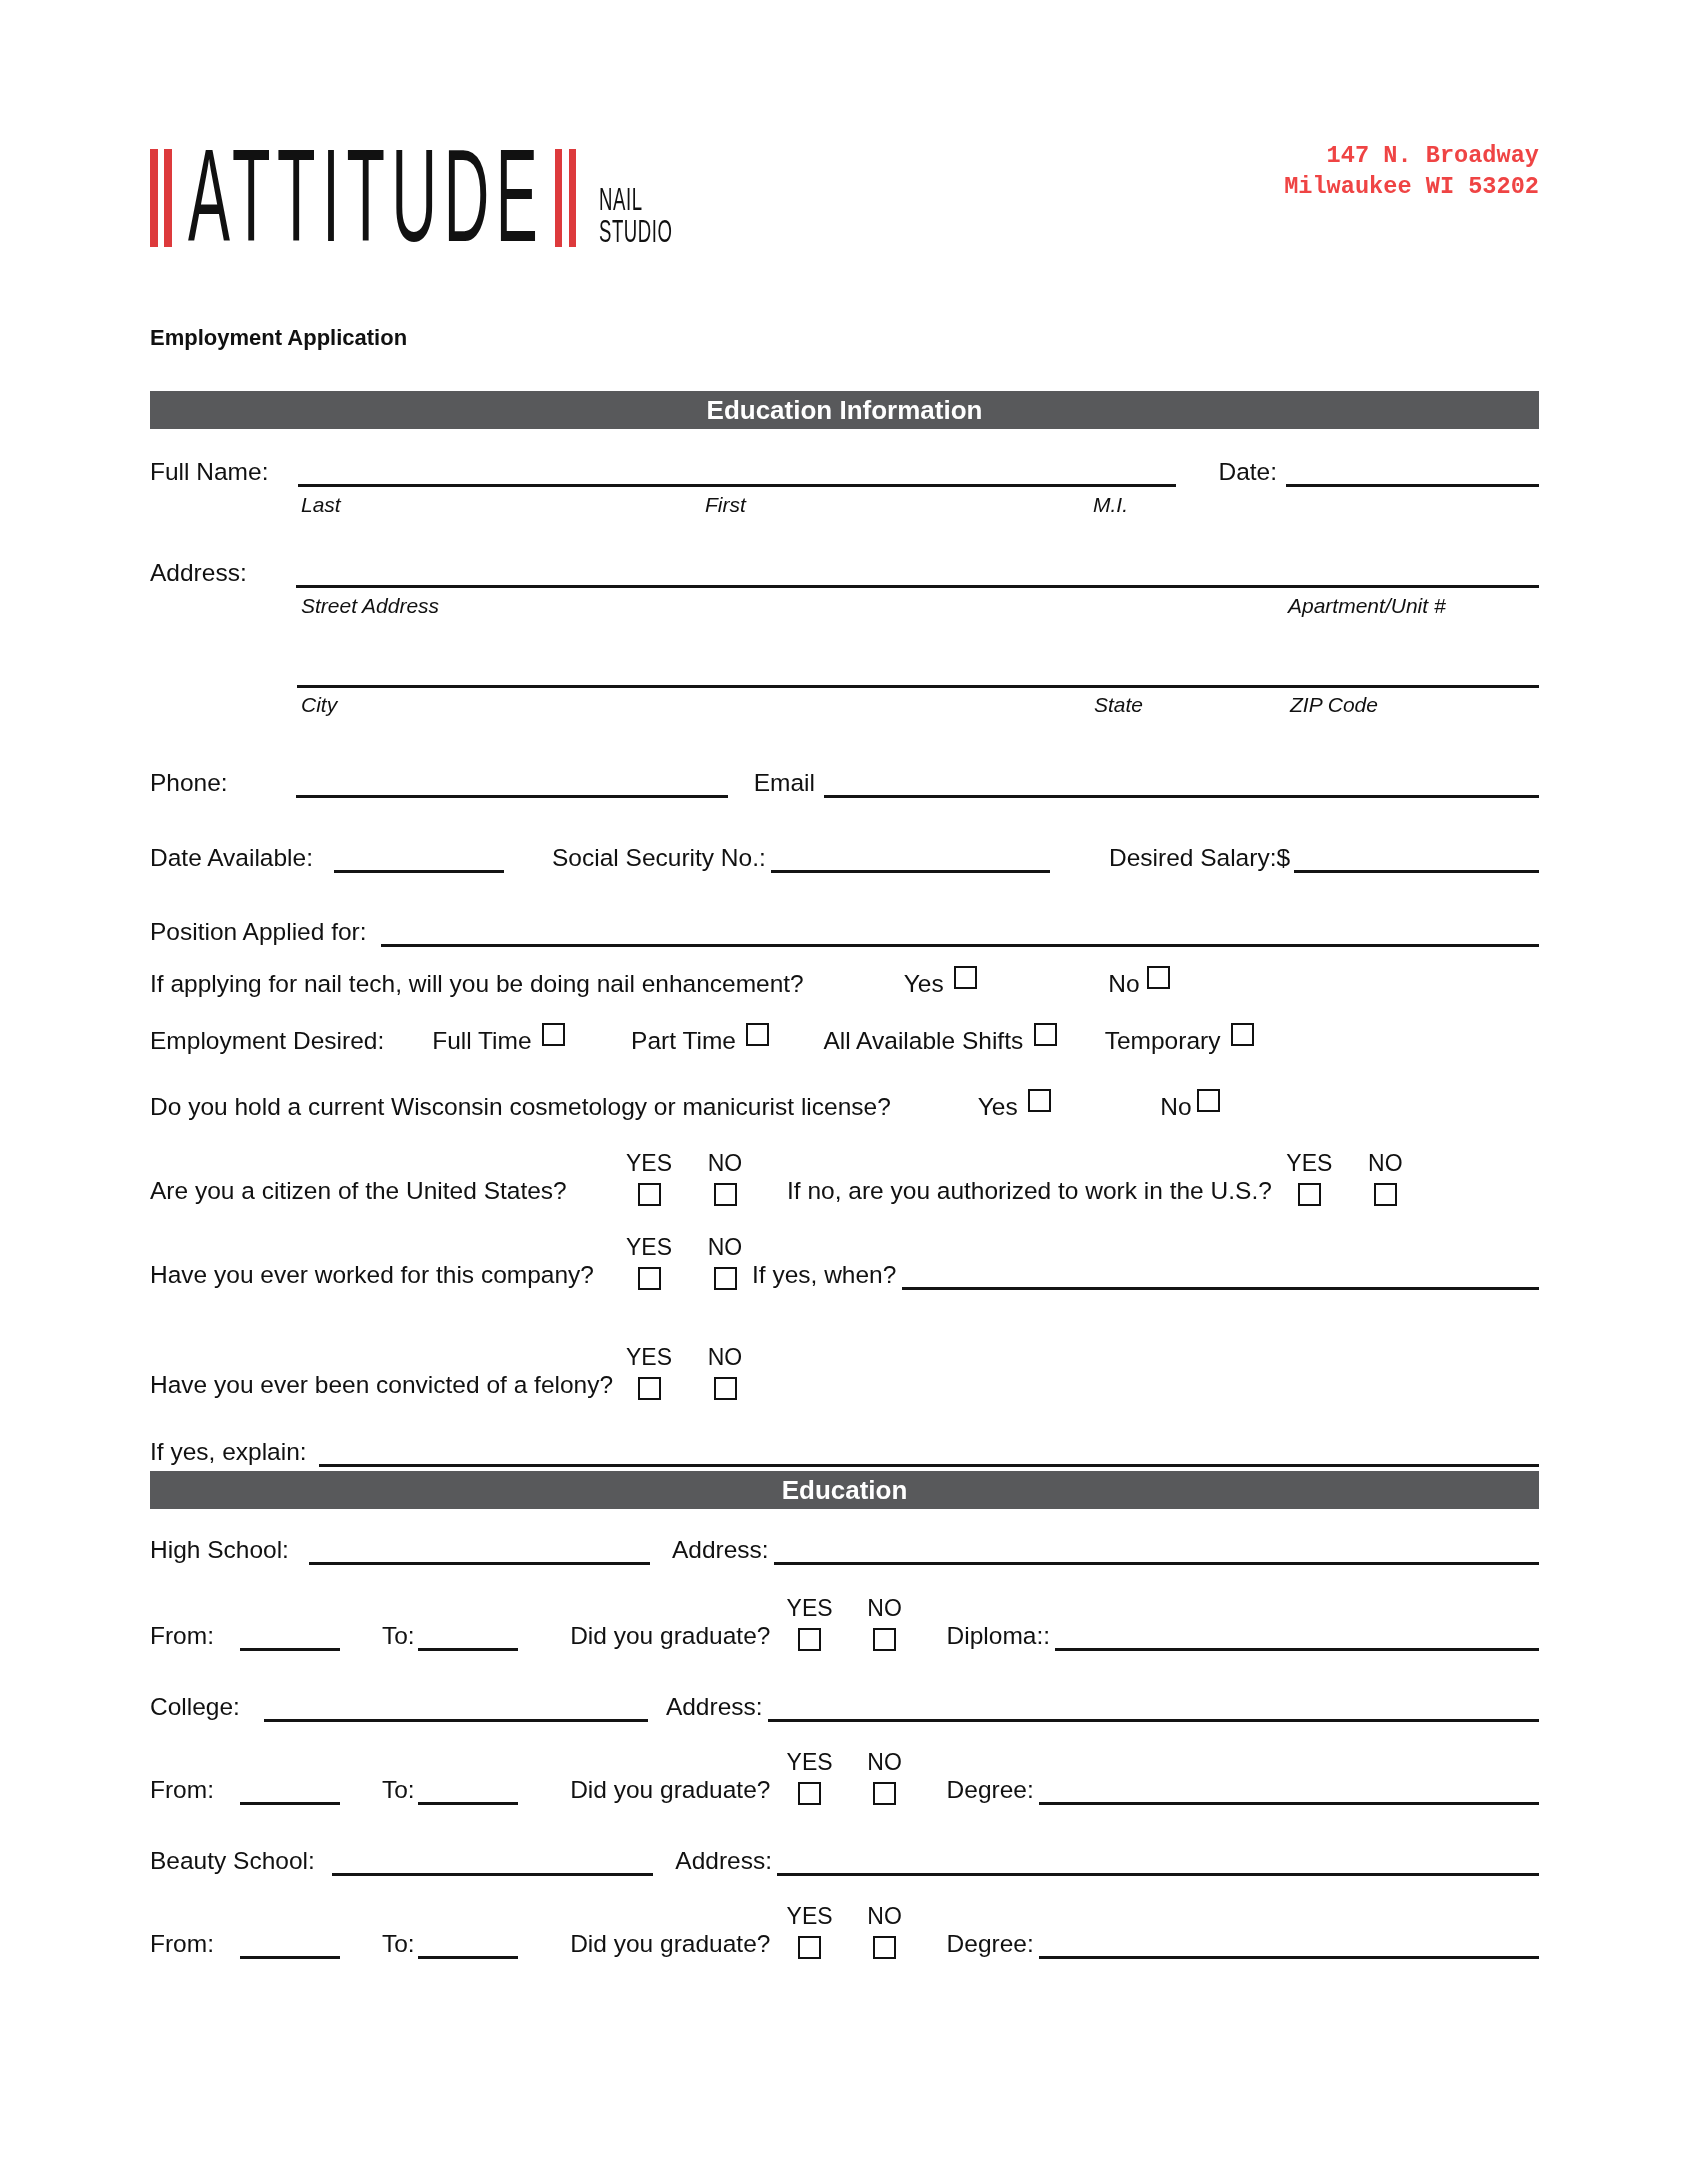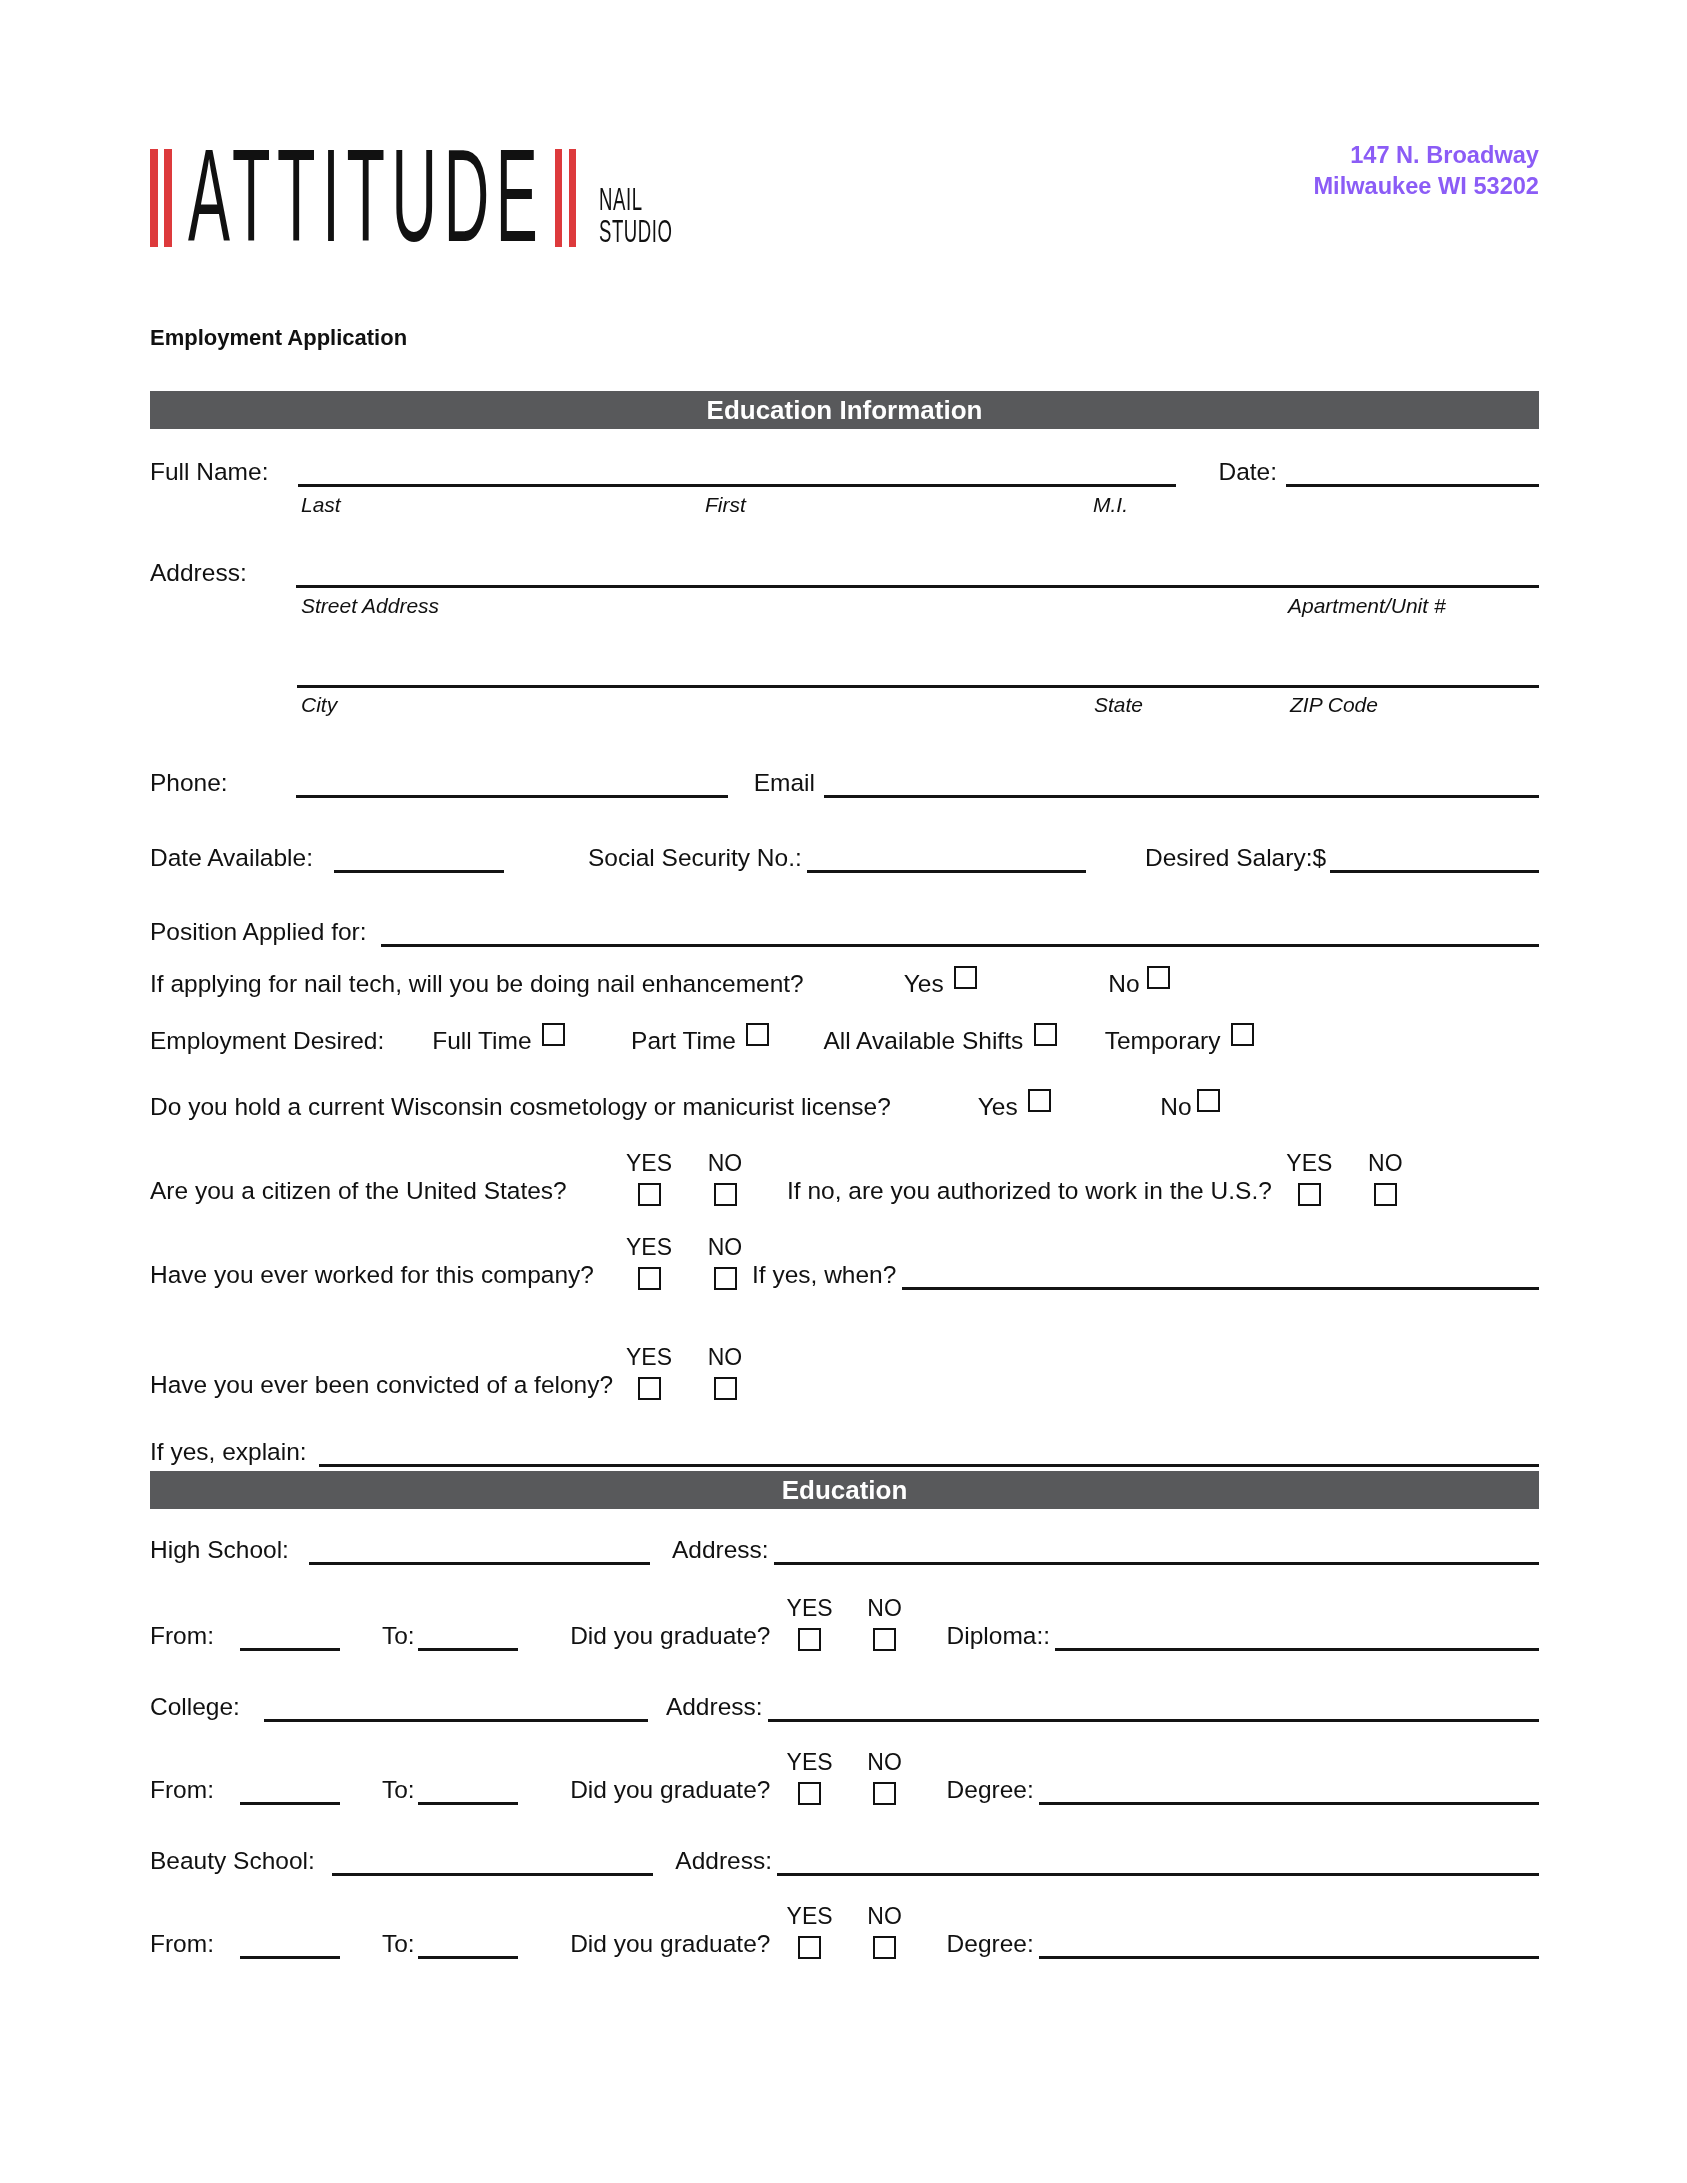--- a/index.html
+++ b/index.html
@@ -26,21 +26,22 @@
     margin-left:23px;align-self:flex-end;
     overflow:visible;width:79px;height:66px;margin-bottom:-1.7px;
   }
   .nail-studio > div{
     font-size:31px;line-height:32px;letter-spacing:0.9px;
     transform:scaleX(0.6);transform-origin:left top;white-space:nowrap;
   }
   .brand-address{
     position:absolute;top:140px;right:148px;
     text-align:right;font-weight:bold;font-size:23.6px;line-height:31px;
-    color:#8b5cf6;
+    color:#ef4444;
+    font-family:Liberation Mono, monospace;
   }
   
   .doc-title{position:absolute;top:325px;left:150px;font-size:22px;font-weight:bold;}
   .section-bar{
     position:absolute;left:150px;right:148px;height:38px;
     background:#58595b;color:#ffffff;
     display:flex;align-items:center;justify-content:center;
     font-size:26px;font-weight:bold;
   }
   .bar-applicant{top:391px;}
@@ -125,21 +126,21 @@
   <div class="row h38" style="top:765px">
     <span class="lbl">Phone:</span>
     <span class="line" style="margin-left:68px;width:432px;"></span>
     <span class="lbl" style="margin-left:26px;">Email</span>
     <span class="line fill" style="margin-left:8.7px;"></span>
   </div>
 
   <div class="row h38" style="top:840px">
     <span class="lbl">Date Available:</span>
     <span class="line" style="margin-left:21px;width:170px;"></span>
-    <span class="lbl" style="margin-left:84px;">Social Security No.:</span>
+    <span class="lbl" style="margin-left:48px;">Social Security No.:</span>
     <span class="line" style="margin-left:5.2px;width:279px;"></span>
     <span class="lbl" style="margin-left:59px;">Desired Salary:$</span>
     <span class="line fill" style="margin-left:3.5px;"></span>
   </div>
 
   <div class="row h38" style="top:914px">
     <span class="lbl">Position Applied for:</span>
     <span class="line fill" style="margin-left:14px;"></span>
   </div>
 

